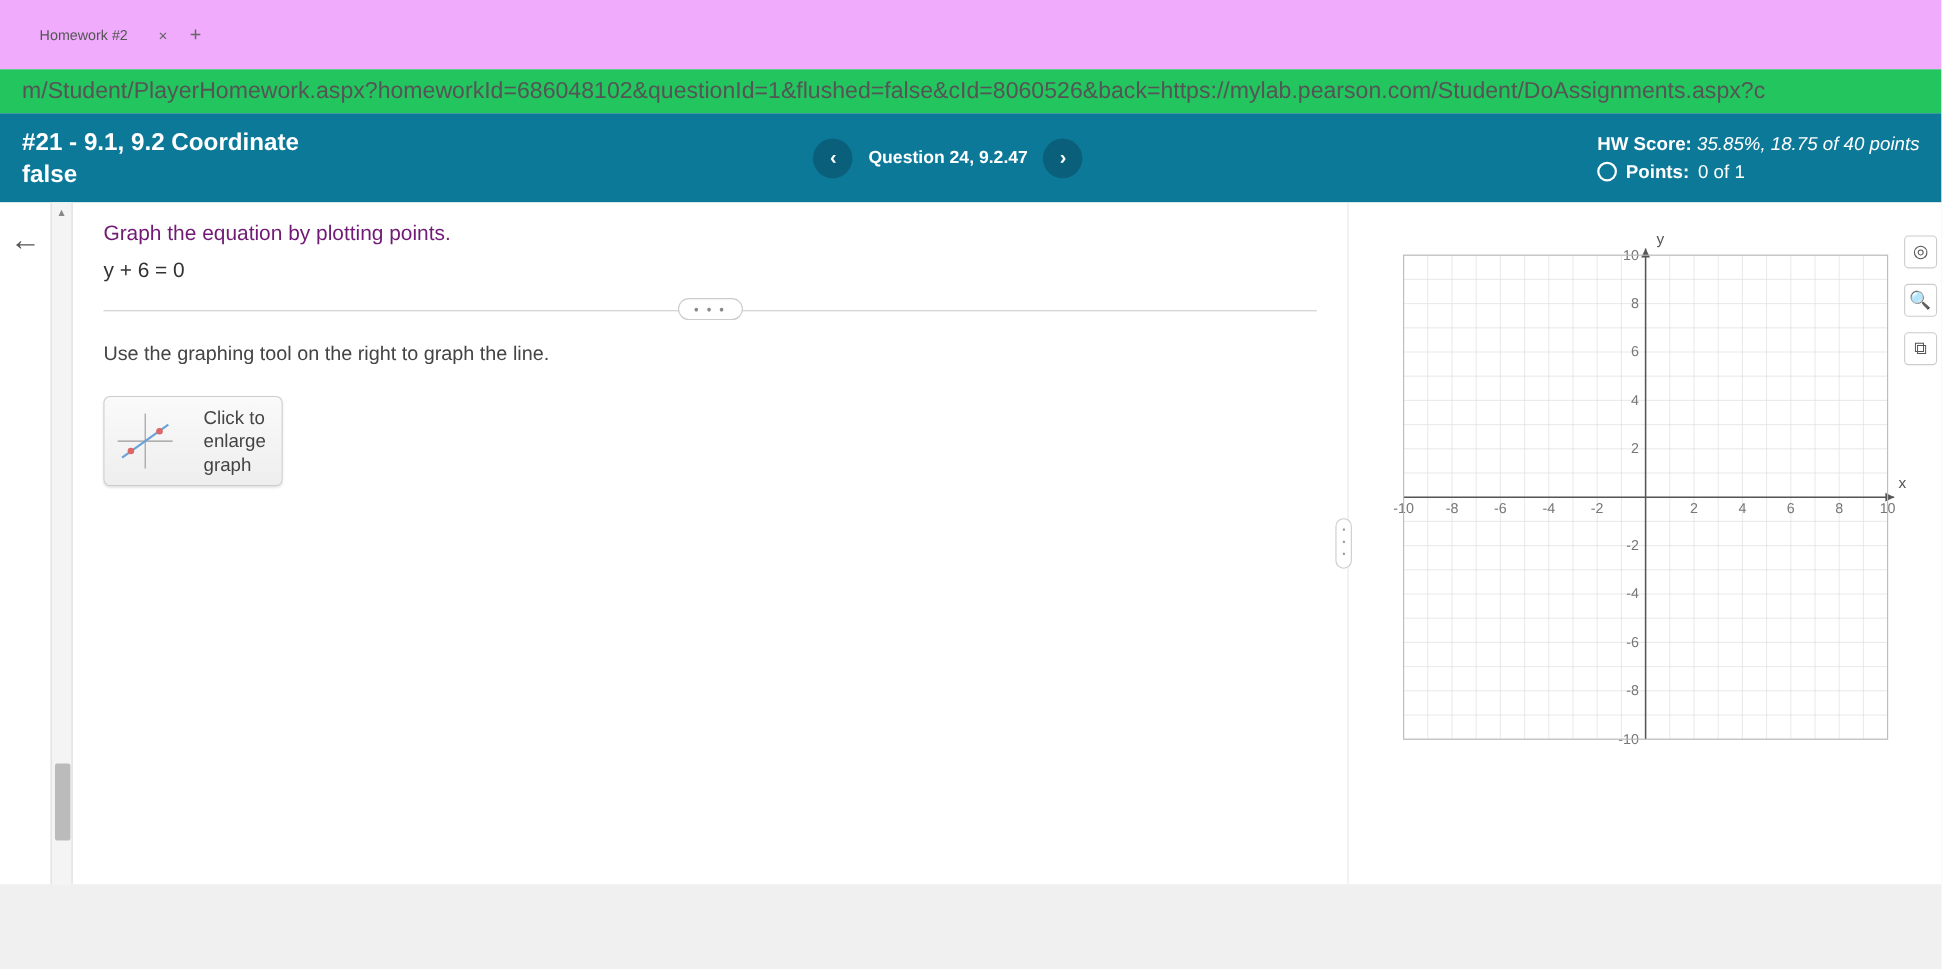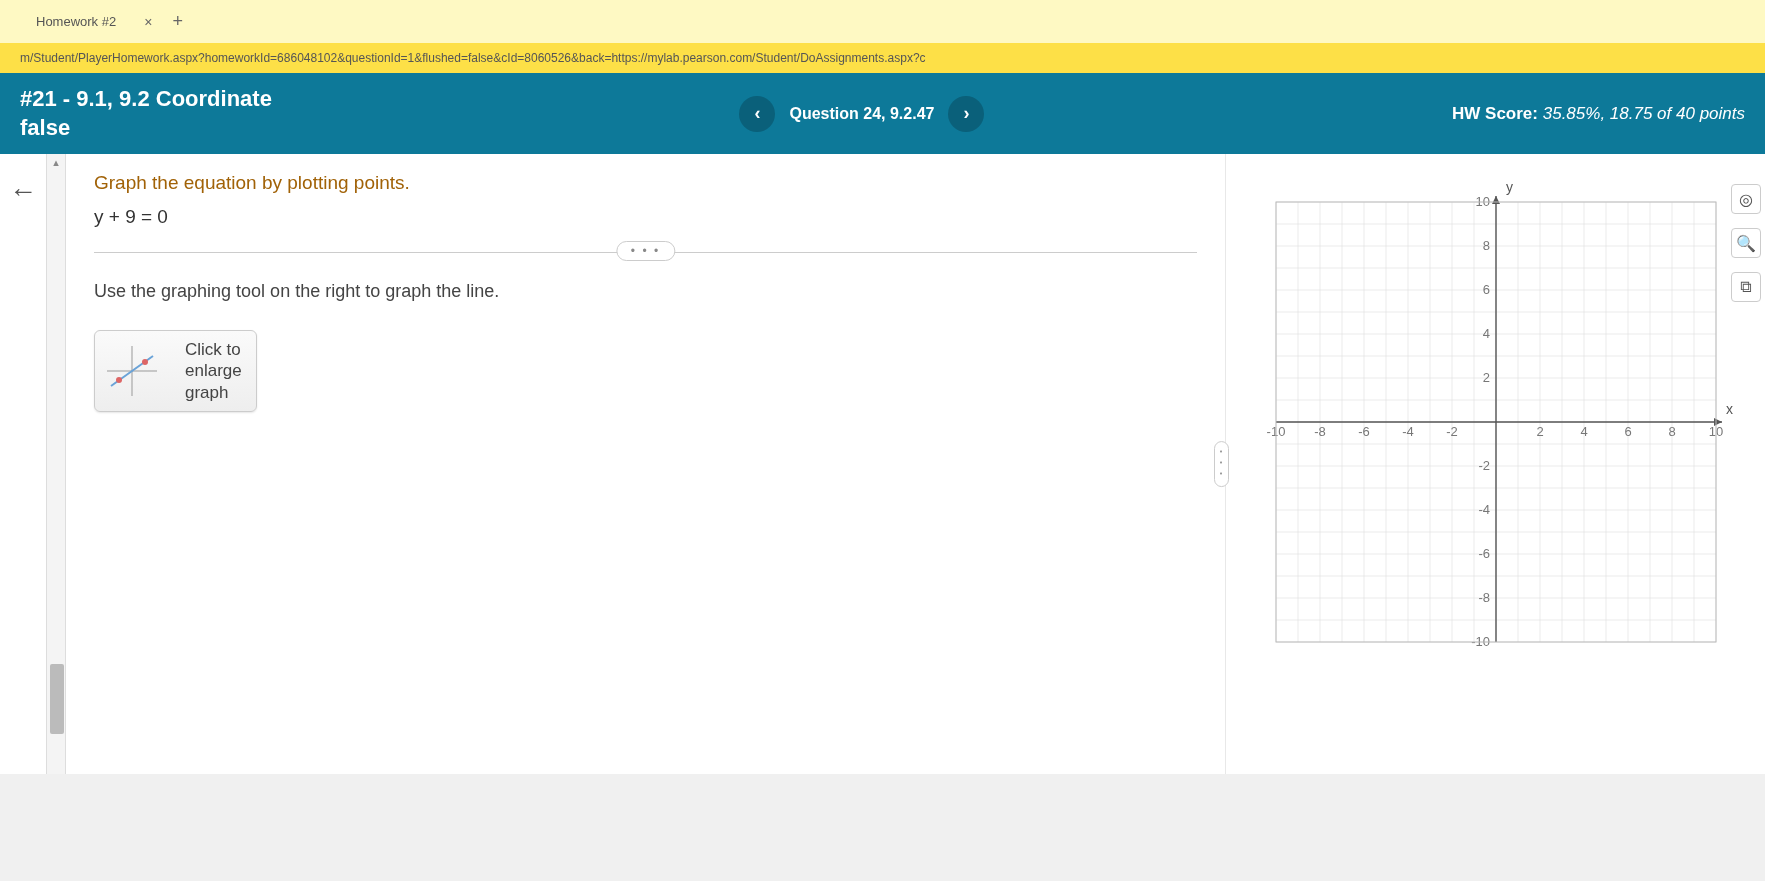--- a/index.html
+++ b/index.html
@@ -1,24 +1,24 @@
 <!DOCTYPE html>
 <html><head>
   <meta charset="utf-8">
   <style>
     * { margin: 0; padding: 0; box-sizing: border-box; }
     body { font-family: Arial, Helvetica, sans-serif; background: #f0f0f0; color: #333; }
     
-    .browser-chrome { background: #fef9c3; padding: 8px 0; }
+    .browser-chrome { background: #f0abfc; padding: 18px 0; }
     .tab-bar { display: flex; align-items: center; padding: 0 20px; gap: 8px; }
     .tab { padding: 6px 16px; font-size: 13px; color: #555; }
     .tab-close { font-size: 14px; color: #666; cursor: pointer; padding: 0 4px; }
     .new-tab { font-size: 18px; color: #666; cursor: pointer; padding: 0 8px; }
     
-    .url-bar { background: #fde047; padding: 8px 20px; font-size: 12px; color: #555; white-space: nowrap; overflow: hidden; }
+    .url-bar { background: #22c55e; padding: 8px 20px; font-size: 21px; color: #555; white-space: nowrap; overflow: hidden; }
     
     .header-bar {
       background: #0d7999;
       color: white;
       display: flex;
       align-items: center;
       padding: 12px 20px;
       min-height: 72px;
       gap: 28px;
     }
@@ -94,21 +94,21 @@
     .scroll-thumb {
       position: absolute; bottom: 40px; left: 3px; width: 14px; height: 70px;
       background: #bbb; border-radius: 2px;
     }
     
     .question-col {
       flex: 1;
       padding: 18px 28px;
       position: relative;
     }
-    .prompt { font-size: 19px; color: #a16207; margin-bottom: 12px; }
+    .prompt { font-size: 19px; color: #701a75; margin-bottom: 12px; }
     .equation { font-size: 19px; color: #333; margin-bottom: 24px; }
     .divider {
       border: none;
       border-top: 1px solid #ccc;
       margin: 18px 0 24px 0;
       position: relative;
     }
     .divider-pill {
       position: absolute;
       left: 50%;
@@ -212,35 +212,40 @@
     <span class="question-label">Question 24, 9.2.47</span>
     <button class="nav-btn">
       <span>›</span>
     </button>
   </div>
   <div class="score-area">
     <div class="score-line">
       <span>HW Score:</span>
       <span class="score-val">35.85%, 18.75 of 40 points</span>
     </div>
+    <div class="points-line">
+      <span class="points-icon"></span>
+      <span style="font-weight:bold">Points:</span>
+      <span>0 of 1</span>
+    </div>
   </div>
 </div>
 
 <div class="content">
   <div class="back-col">
     <span class="back-arrow">←</span>
   </div>
   <div class="scroll-col">
     <span class="scroll-up">▴</span>
     <div class="scroll-thumb"></div>
   </div>
 
   <div class="question-col">
     <div class="prompt">Graph the equation by plotting points.</div>
-    <div class="equation">y + 9 = 0</div>
+    <div class="equation">y + 6 = 0</div>
     <div style="position:relative; margin: 22px 0 28px 0;">
       <hr class="divider">
       <span class="divider-pill">• • •</span>
     </div>
     <div class="instruction">Use the graphing tool on the right to graph the line.</div>
     <div class="enlarge-btn">
       <div class="enlarge-thumb">
         <svg viewBox="0 0 58 58">
           <line x1="4" y1="29" x2="54" y2="29" stroke="#999" stroke-width="1"></line>
           <line x1="29" y1="4" x2="29" y2="54" stroke="#999" stroke-width="1"></line>

